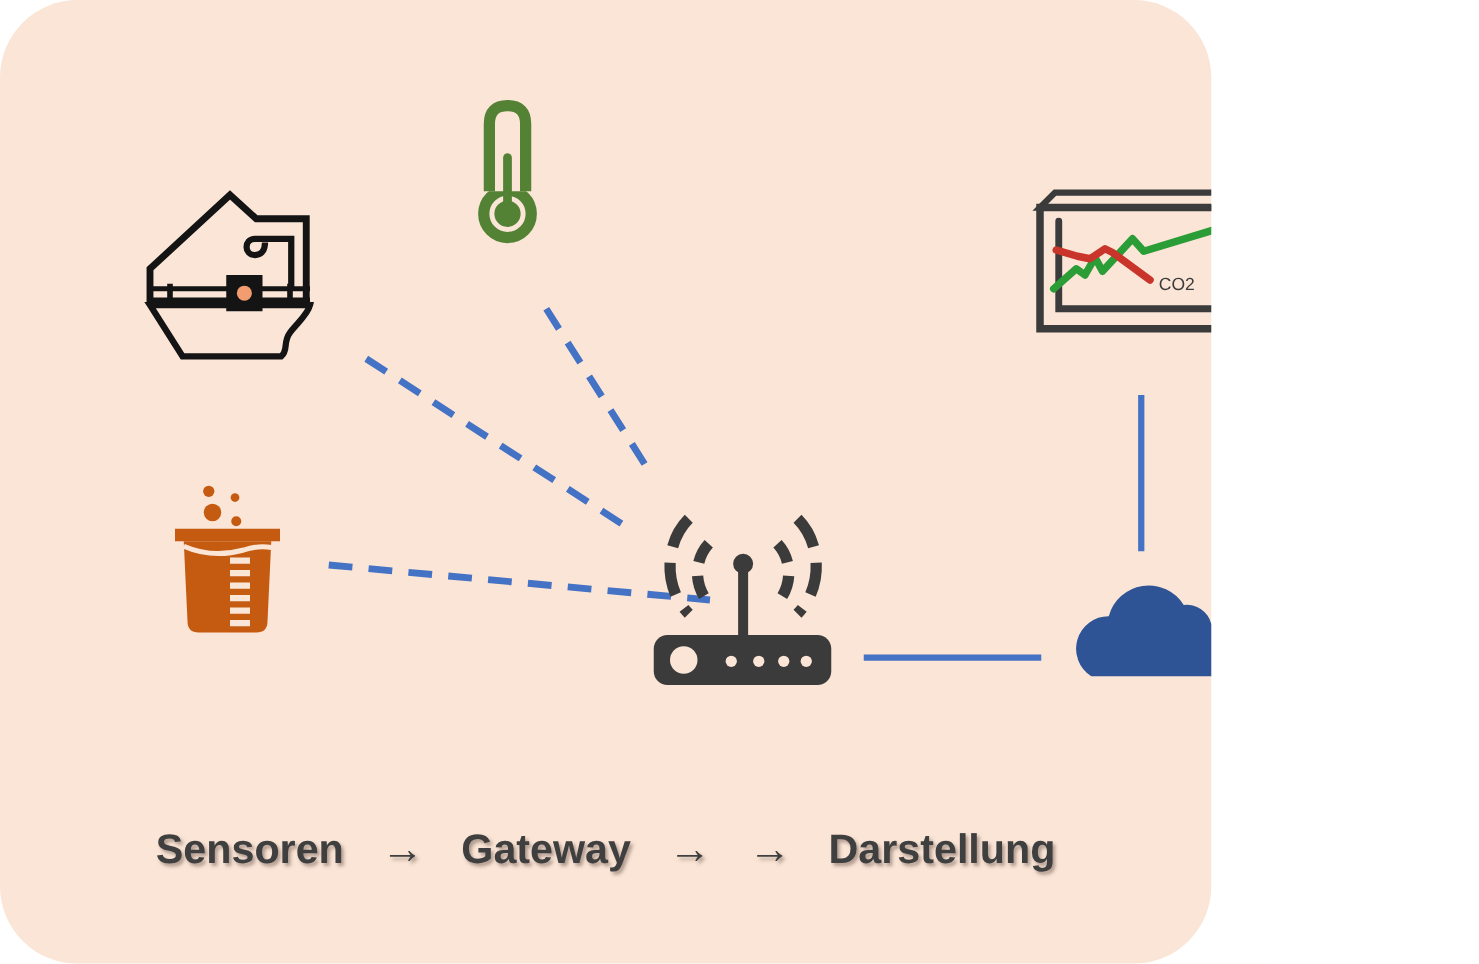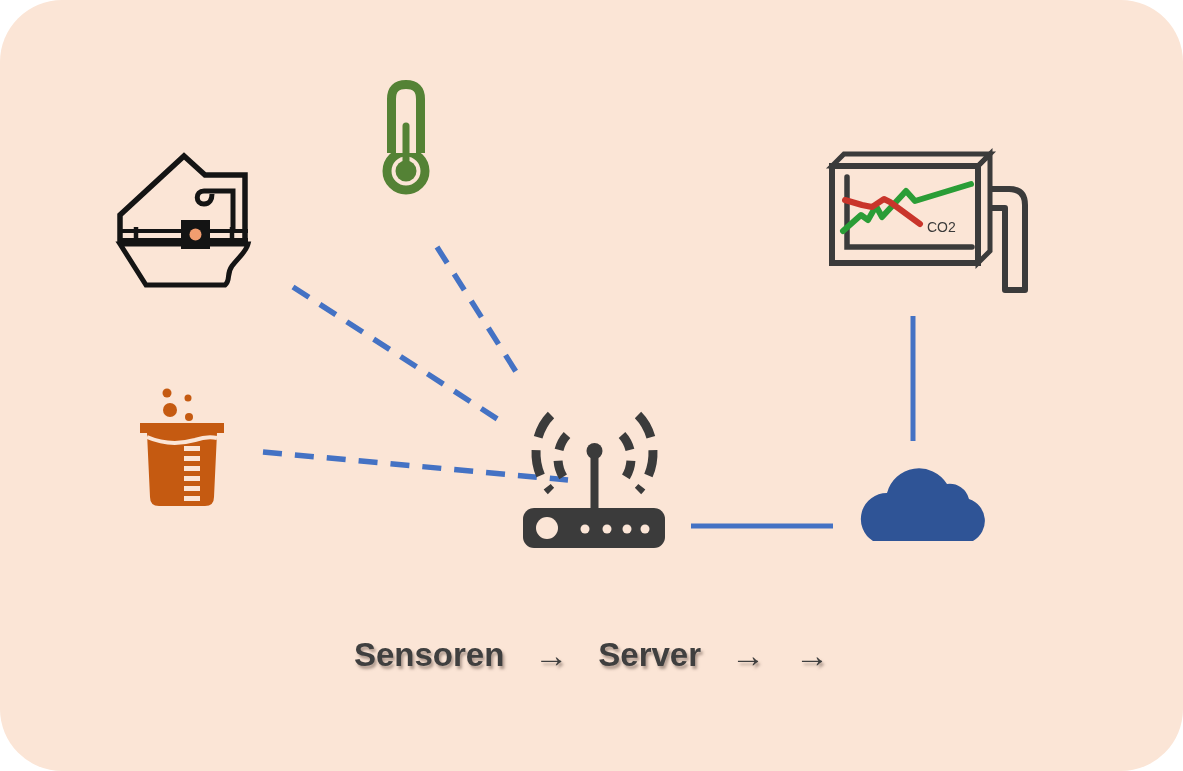--- a/index.html
+++ b/index.html
@@ -3,40 +3,40 @@
 <meta charset="utf-8">
 <style>
   :root{
     --bg:#fbe5d6; --ink:#141414; --dark:#3b3b3b; --blue:#4472c4;
     --cloud:#2f5496; --green:#548235; --orange:#c55a11; --salmon:#f29d6f;
     --text:#3f3f3f;
   }
   *{box-sizing:border-box;}
   html,body{margin:0;padding:0;background:#ffffff;}
   .canvas{
-    position:relative; width:1183px; height:771px;
+    position:relative; width:969px; height:771px;
     background:var(--bg); border-radius:62px; overflow:hidden;
     font-family:"Liberation Sans", sans-serif;
   }
   .abs{position:absolute;}
   svg{display:block; overflow:visible;}
   .layer-lines{left:0;top:0;z-index:1;}
   .layer-icon{z-index:2;}
   .conn{stroke:var(--blue); fill:none;}
   .conn.dashed{stroke-width:5.5; stroke-dasharray:19 13;}
   .conn.solid{stroke-width:5;}
   .f-bg{fill:var(--bg);} .f-ink{fill:var(--ink);} .f-dark{fill:var(--dark);}
   .f-salmon{fill:var(--salmon);} .f-orange{fill:var(--orange);}
   .f-cloud{fill:var(--cloud);} .f-green{fill:var(--green);}
   .s-ink{stroke:var(--ink); fill:none;}
   .s-dark{stroke:var(--dark); fill:none;}
   .s-green{stroke:var(--green);}
   .s-bg{stroke:var(--bg); fill:none;}
   .caption{
-    left:0; right:0; top:628px; height:54px; z-index:3;
+    left:0; right:0; top:652px; height:54px; z-index:3;
     display:flex; align-items:center; justify-content:center; gap:30px;
     color:var(--text); font-weight:bold; font-size:33px;
     text-shadow:2px 3px 3px rgba(110,90,80,0.55);
   }
   .caption .arrow{font-size:34px; font-weight:bold;}
   .chart-label{font-family:"Liberation Sans", sans-serif; font-size:14px; fill:var(--dark);}
 </style>
 </head>
 <body>
 
@@ -117,18 +117,19 @@
     <g>
         <polyline points="18,83 36,67 43,72 51,58 57,69 81,43 90,53 146,36" fill="none" stroke="#2a9d36" stroke-width="6" stroke-linejoin="round" stroke-linecap="round"></polyline>
         <polyline points="20,52 37,57 47,59 59,51 65,54 95,76" fill="none" stroke="#c9352b" stroke-width="6" stroke-linejoin="round" stroke-linecap="round"></polyline>
       </g>
     <text class="chart-label" x="102" y="84">CO2</text>
   </svg>
 
   <div class="abs caption">
     <span>Sensoren</span>
     <span class="arrow">→</span>
-    <span>Server</span>
+    <span>Gateway</span>
     <span class="arrow">→</span>
     <span class="arrow">→</span>
+    <span>Darstellung</span>
   </div>
 
 </div>
 
 </body></html>

